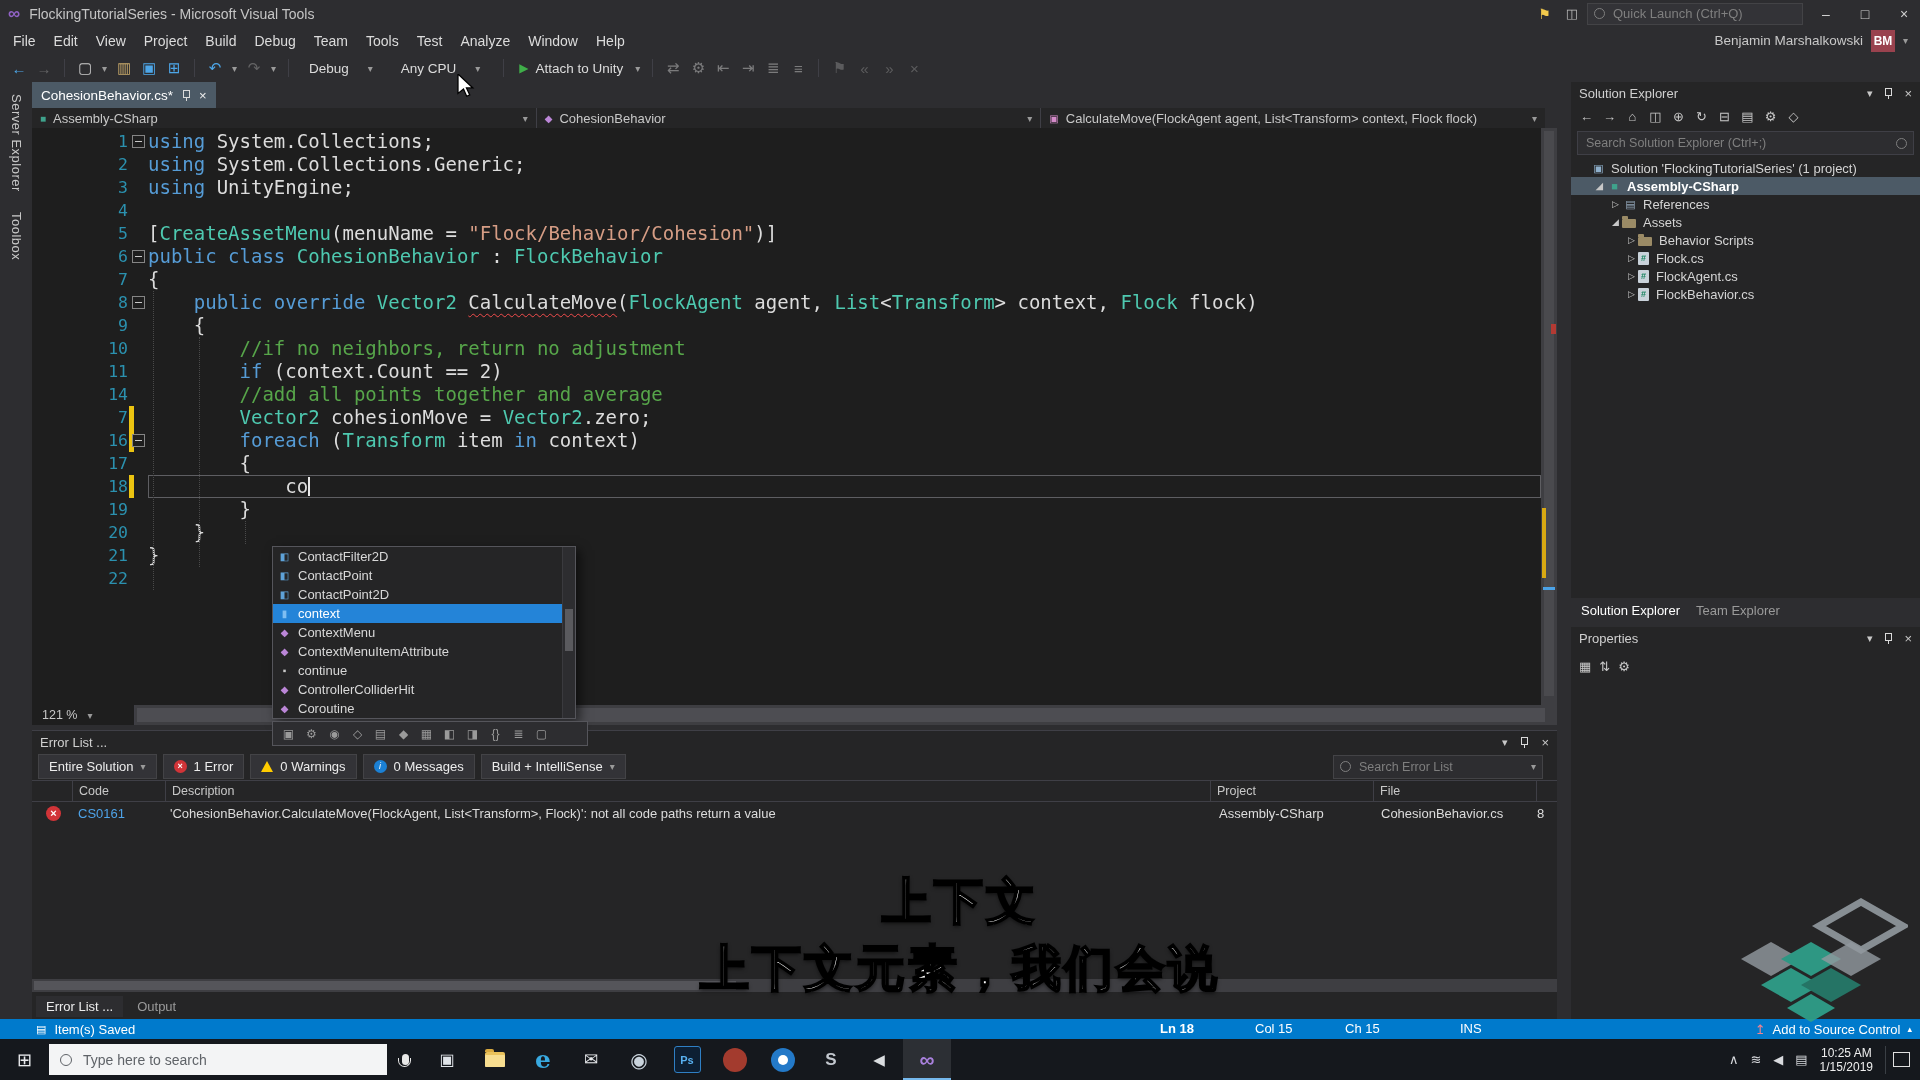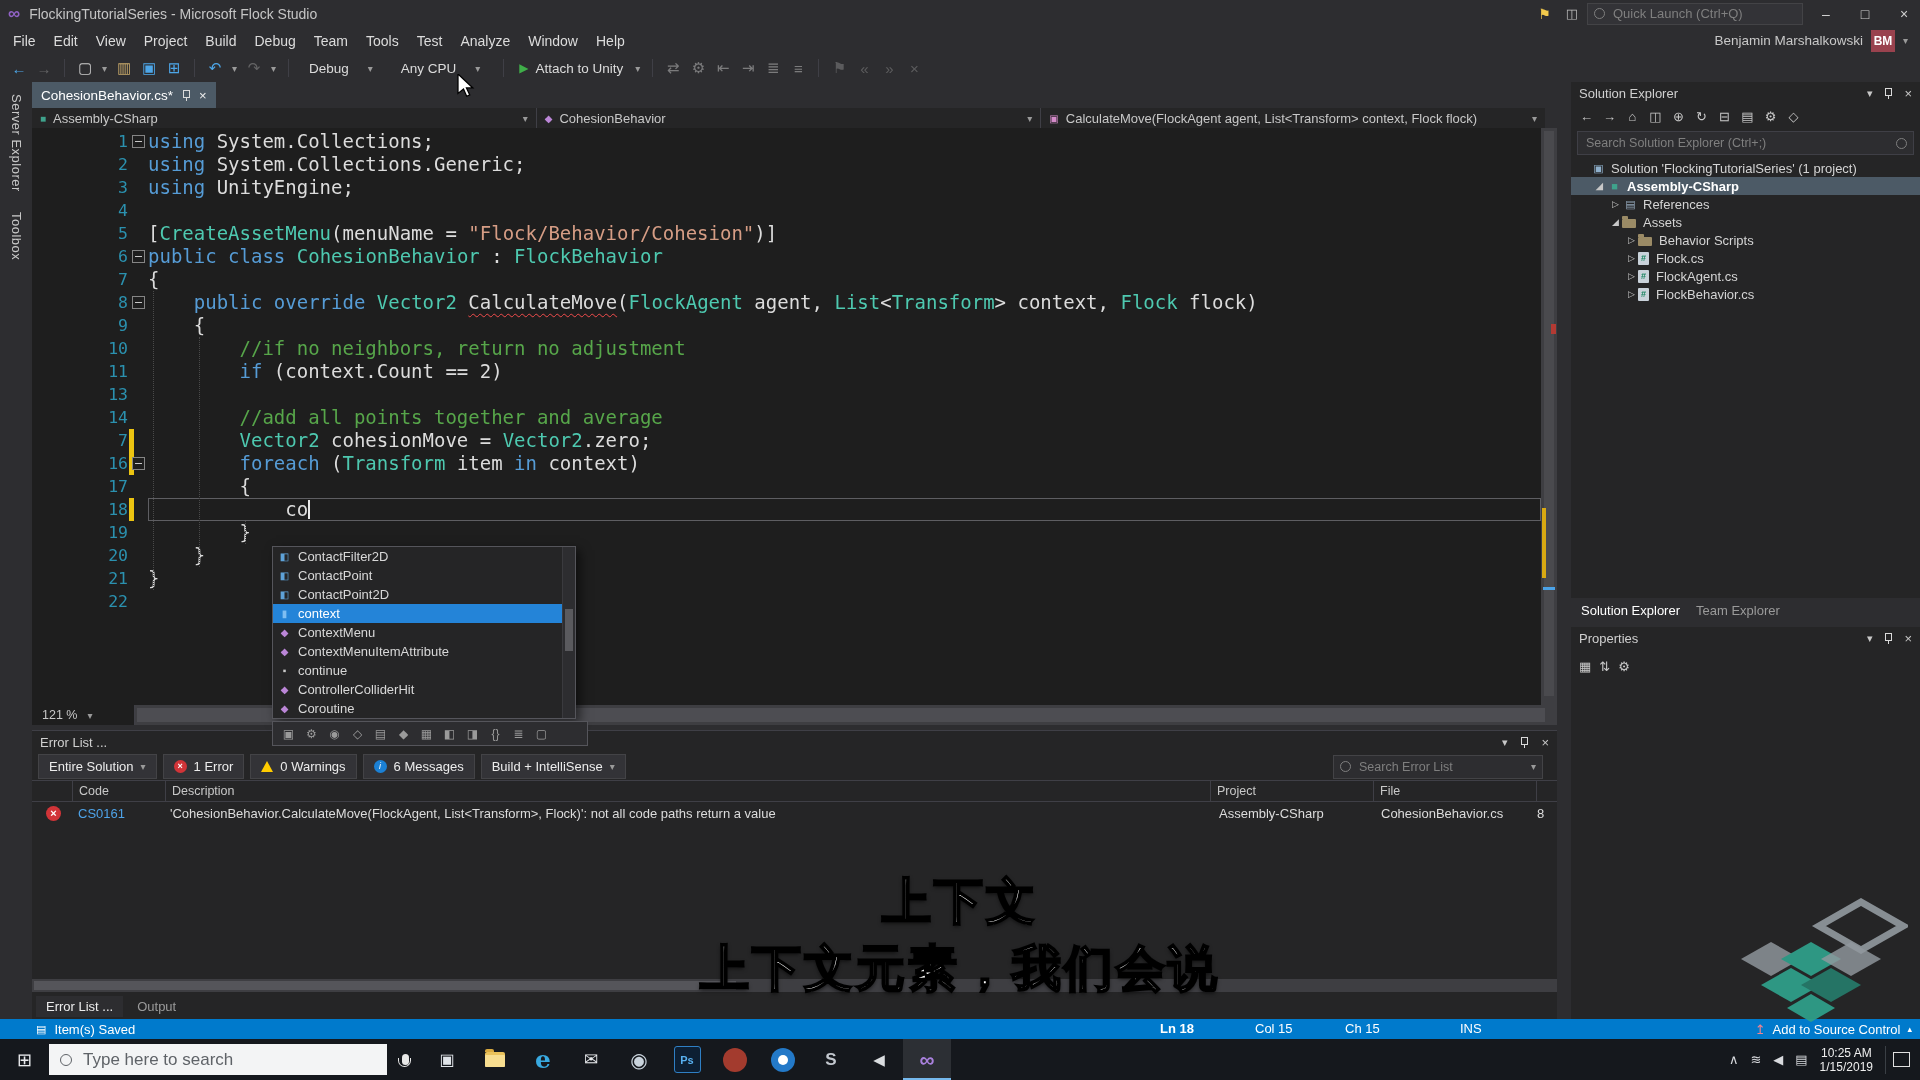--- a/index.html
+++ b/index.html
@@ -187,21 +187,21 @@
   
   .watermark{position:absolute;left:1733px;top:898px;z-index:30;opacity:.93;}
 
   
   .taskbar{position:absolute;left:0;top:1039px;width:1920px;height:41px;background:#15181d;
            display:flex;align-items:center;z-index:60;}
   .start-btn{width:49px;height:100%;display:flex;align-items:center;justify-content:center;
              color:#e8eaed;font-size:18px;}
   .tb-search{width:316px;height:31px;background:#f3f4f5;display:flex;align-items:center;gap:9px;
              padding:0 11px;color:#5f6368;}
-  .tb-search input{flex:1;border:none;background:none;outline:none;font-size:17px;color:#444;font-family:inherit;}
+  .tb-search input{flex:1;border:none;background:none;outline:none;font-size:14px;color:#444;font-family:inherit;}
   .tb-search input::placeholder{color:#5f6368;}
   .mic-btn{width:36px;height:100%;display:flex;align-items:center;justify-content:center;}
   .mic{width:7px;height:11px;border-radius:4px;background:#e8e8e8;position:relative;}
   .mic::after{content:"";position:absolute;left:-3.5px;top:4px;width:11px;height:8px;
               border:1.5px solid #e8e8e8;border-top:none;border-radius:0 0 8px 8px;}
   .tb-app{width:48px;height:100%;display:flex;align-items:center;justify-content:center;}
   .tb-app.active{background:rgba(255,255,255,.10);box-shadow:inset 0 -2px 0 #76b9ed;}
   .tv-ico{color:#dfe3e8;font-size:16px;}
   .folder-ico{width:20px;height:15px;background:#eac25b;border-radius:2px;position:relative;}
   .folder-ico::before{content:"";position:absolute;top:-3px;left:0;width:9px;height:3px;background:#d9a93f;border-radius:2px 2px 0 0;}
@@ -225,21 +225,21 @@
 
   .cursor{position:absolute;left:455px;top:74px;z-index:100;}
 </style>
 </head>
 <body>
 
 <div class="screen">
 
   <div class="titlebar">
     <span class="vs-logo">∞</span>
-    <span class="win-title">FlockingTutorialSeries - Microsoft Flock Studio</span>
+    <span class="win-title">FlockingTutorialSeries - Microsoft Visual Tools</span>
     <div class="tb-right">
       <span class="flag-btn">⚑</span>
       <span class="fb-btn">◫</span>
       <div class="quick-launch">
         <span class="lens" style="width:9px;height:9px;border:1.5px solid currentColor;border-radius:50%;position:relative;flex:none;"></span>
         <input placeholder="Quick Launch (Ctrl+Q)" style="">
       </div>
       <span class="win-btn">–</span>
       <span class="win-btn">□</span>
       <span class="win-btn">×</span>
@@ -397,25 +397,20 @@
           <span class="ln-num">10</span>
           <span class="fold-col"></span>
           <span class="code-text"><span class="seg-p">        </span><span class="seg-c">//if no neighbors, return no adjustment</span></span>
         </div>
         <div class="code-row">
           <span class="ln-num">11</span>
           <span class="fold-col"></span>
           <span class="code-text"><span class="seg-p">        </span><span class="seg-k">if</span><span class="seg-p"> (context.Count == 2)</span></span>
         </div>
         <div class="code-row">
-          <span class="ln-num">13</span>
-          <span class="fold-col"></span>
-          <span class="code-text"></span>
-        </div>
-        <div class="code-row">
           <span class="ln-num">14</span>
           <span class="fold-col"></span>
           <span class="code-text"><span class="seg-p">        </span><span class="seg-c">//add all points together and average</span></span>
         </div>
         <div class="code-row">
           <span class="chg"></span>
           <span class="ln-num">7</span>
           <span class="fold-col"></span>
           <span class="code-text"><span class="seg-p">        </span><span class="seg-t">Vector2</span><span class="seg-p"> cohesionMove = </span><span class="seg-t">Vector2</span><span class="seg-p">.zero;</span></span>
         </div>
@@ -496,21 +491,21 @@
       <div class="chip">
         <span class="errchip-ico">×</span>
         <span>1 Error</span>
       </div>
       <div class="chip">
         <span class="warn-ico"></span>
         <span>0 Warnings</span>
       </div>
       <div class="chip">
         <span class="info-ico">i</span>
-        <span>6 Messages</span>
+        <span>0 Messages</span>
       </div>
       <div class="chip">
         <span>Build + IntelliSense</span>
         <span class="caret-g">▾</span>
       </div>
       <div class="ep-search">
         <span class="lens" style="width:9px;height:9px;border:1.5px solid currentColor;border-radius:50%;position:relative;flex:none;"></span>
         <input placeholder="Search Error List" style="">
         <span class="caret-g">▾</span>
       </div>

